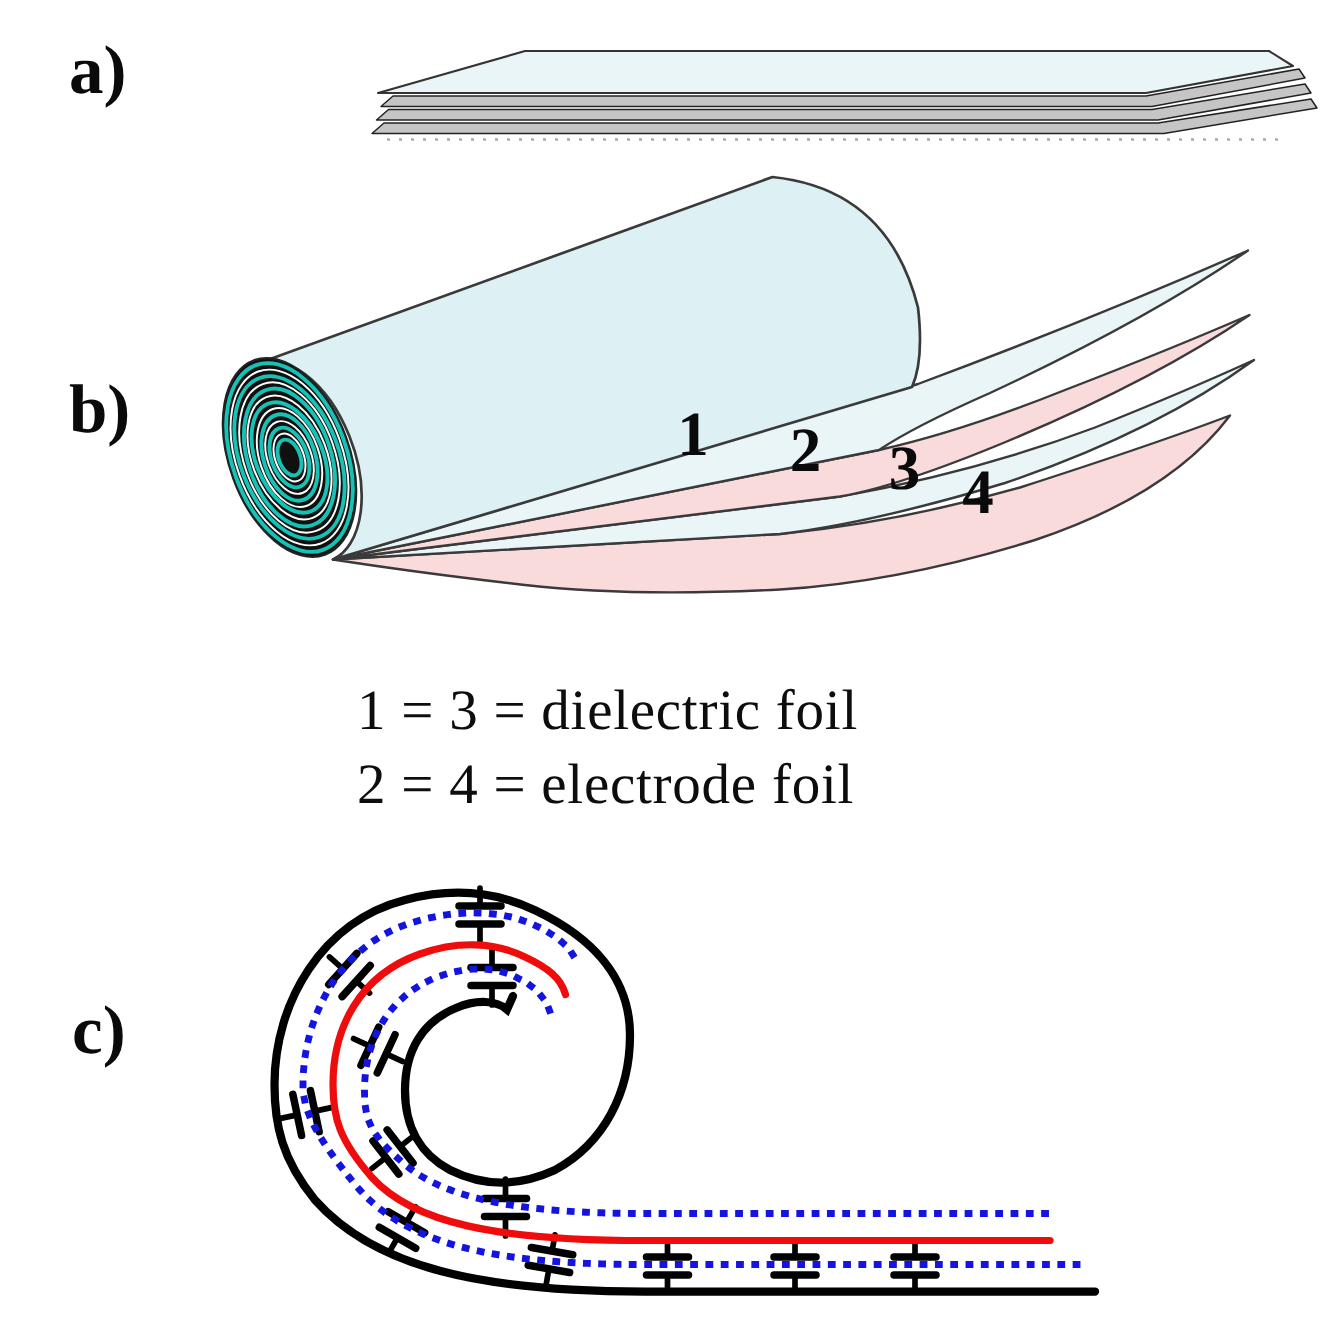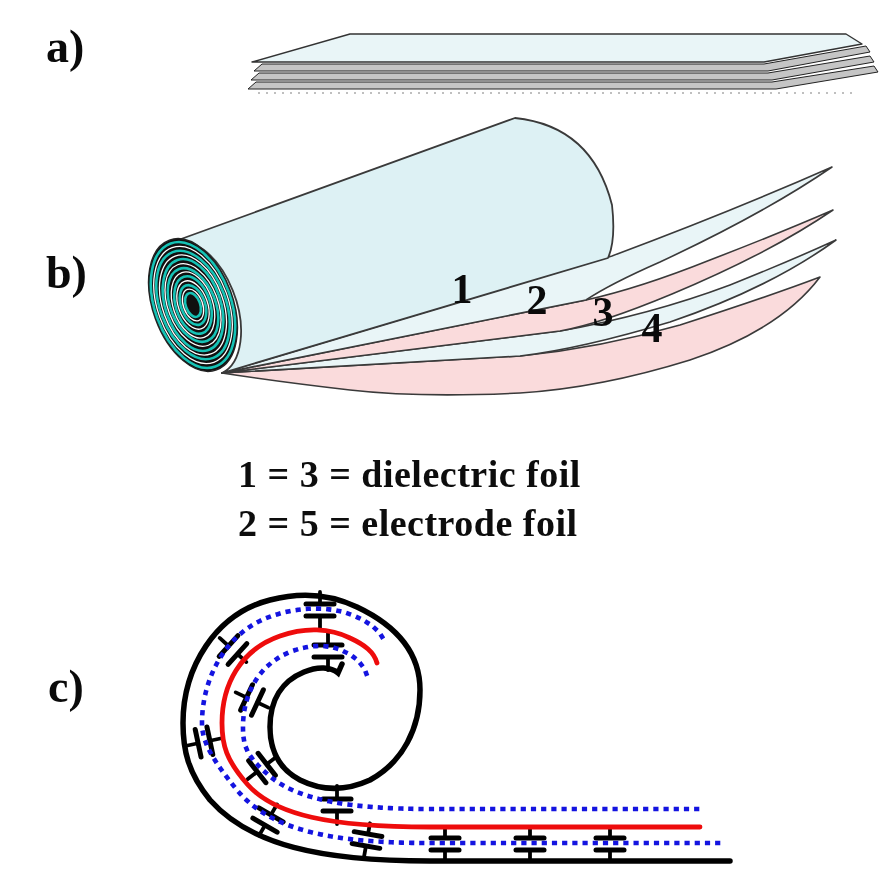--- a/index.html
+++ b/index.html
@@ -3,37 +3,37 @@
 <meta charset="utf-8">
 <style>
   html,body{margin:0;padding:0;background:#ffffff;}
   .fig{position:relative;width:880px;height:888px;background:#ffffff;overflow:hidden;
        font-family:"Liberation Serif", serif;}
   .fig svg{position:absolute;left:0;top:0;}
   .panel-label{position:absolute;font-size:46px;font-weight:600;color:#0a0a0a;line-height:1;}
   .lbl-a{left:46px;top:24px;}
   .lbl-b{left:46px;top:250px;}
   .lbl-c{left:48px;top:664px;}
-  .legend{position:absolute;left:238px;top:450px;font-size:38px;font-weight:700;color:#0d0d0d;
+  .legend{position:absolute;left:238px;top:450px;font-size:38px;font-weight:400;color:#0d0d0d;
           line-height:49px;white-space:nowrap;letter-spacing:0.5px;}
   .legend div{height:49px;}
   .sheet-num{font-family:"Liberation Serif", serif;font-size:42px;font-weight:600;fill:#0a0a0a;}
 </style>
 </head>
 <body>
 
 <div class="fig">
 
   <div class="panel-label lbl-a">a)</div>
   <div class="panel-label lbl-b">b)</div>
   <div class="panel-label lbl-c">c)</div>
 
   <div class="legend">
     <div>1 = 3 = dielectric foil</div>
-    <div>2 = 5 = electrode foil</div>
+    <div>2 = 4 = electrode foil</div>
   </div>
 
   <svg width="880" height="888" viewBox="0 0 880 888">
 
     <g stroke-linejoin="round">
       <polygon points="262,64 764,64 866,46 870,52 768,71 254,71" stroke="#222" stroke-width="1" fill="#c5c5c5"></polygon>
       <polygon points="259,73 768,73 870,56 874,62 772,80 251,80" stroke="#222" stroke-width="1" fill="#c5c5c5"></polygon>
       <polygon points="256,82 772,82 874,66 878,72 776,89 248,89" stroke="#222" stroke-width="1" fill="#c5c5c5"></polygon>
       <polygon points="252,62 350,34 846,34 862,44 764,62" stroke="#333" stroke-width="1.4" fill="#e9f5f7"></polygon>
       <line x1="258" y1="93" x2="858" y2="93" stroke="#aaaaaa" stroke-width="1.6" stroke-dasharray="2 6"></line>

